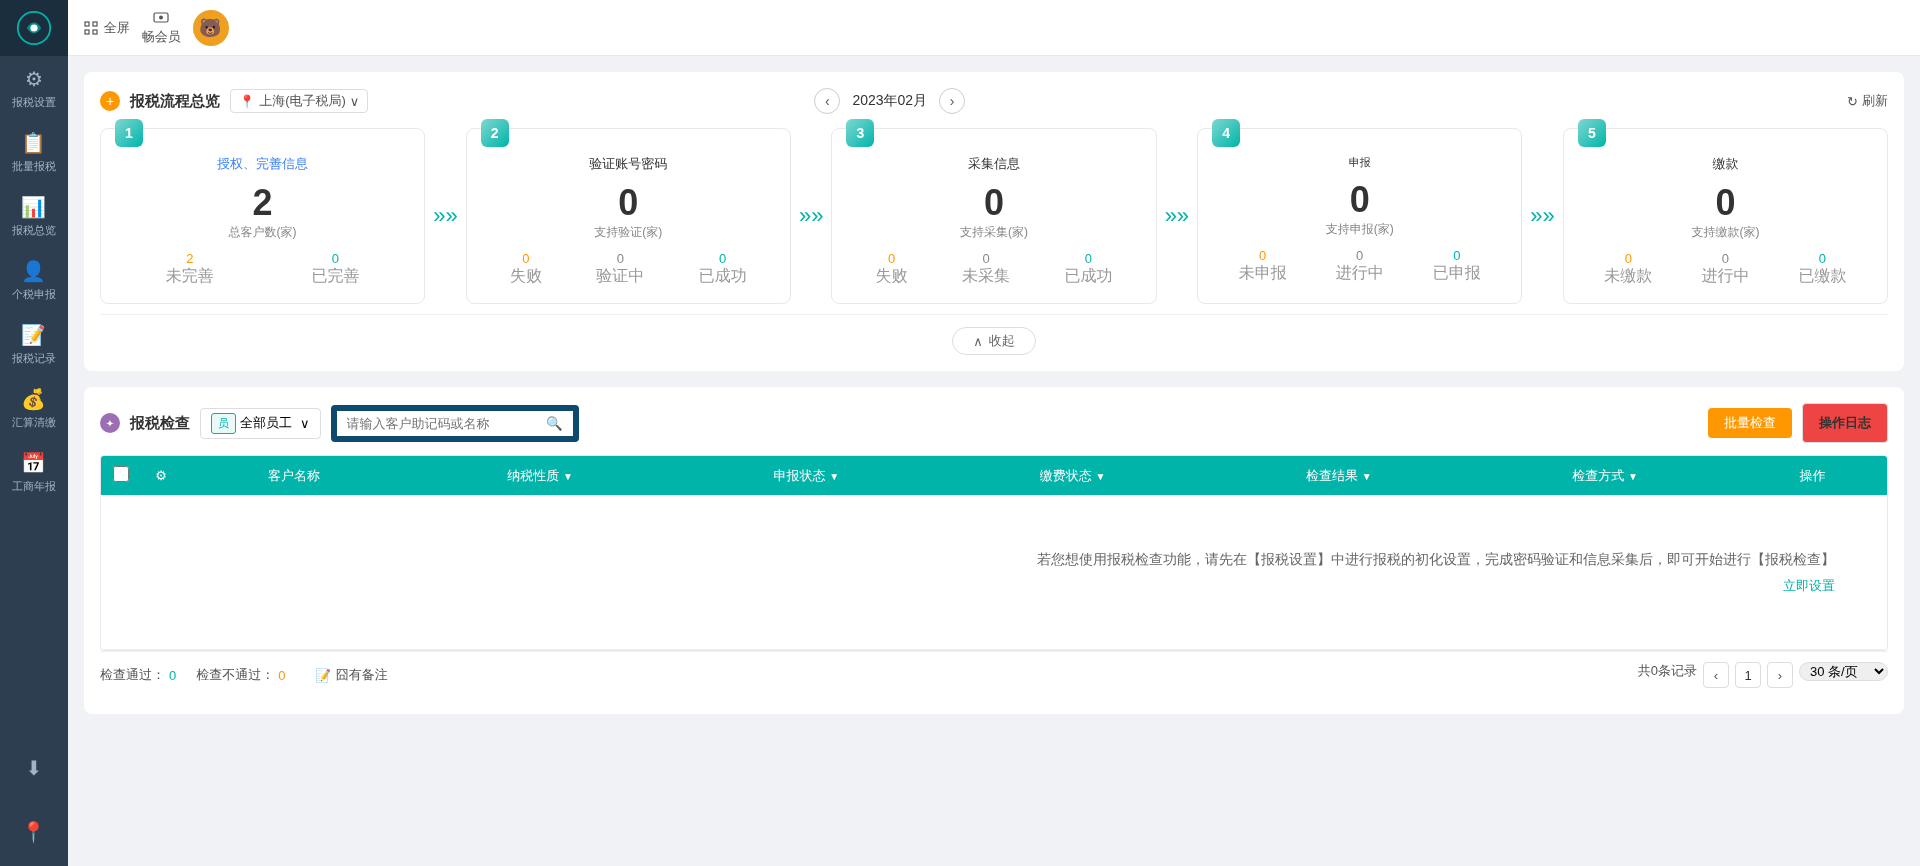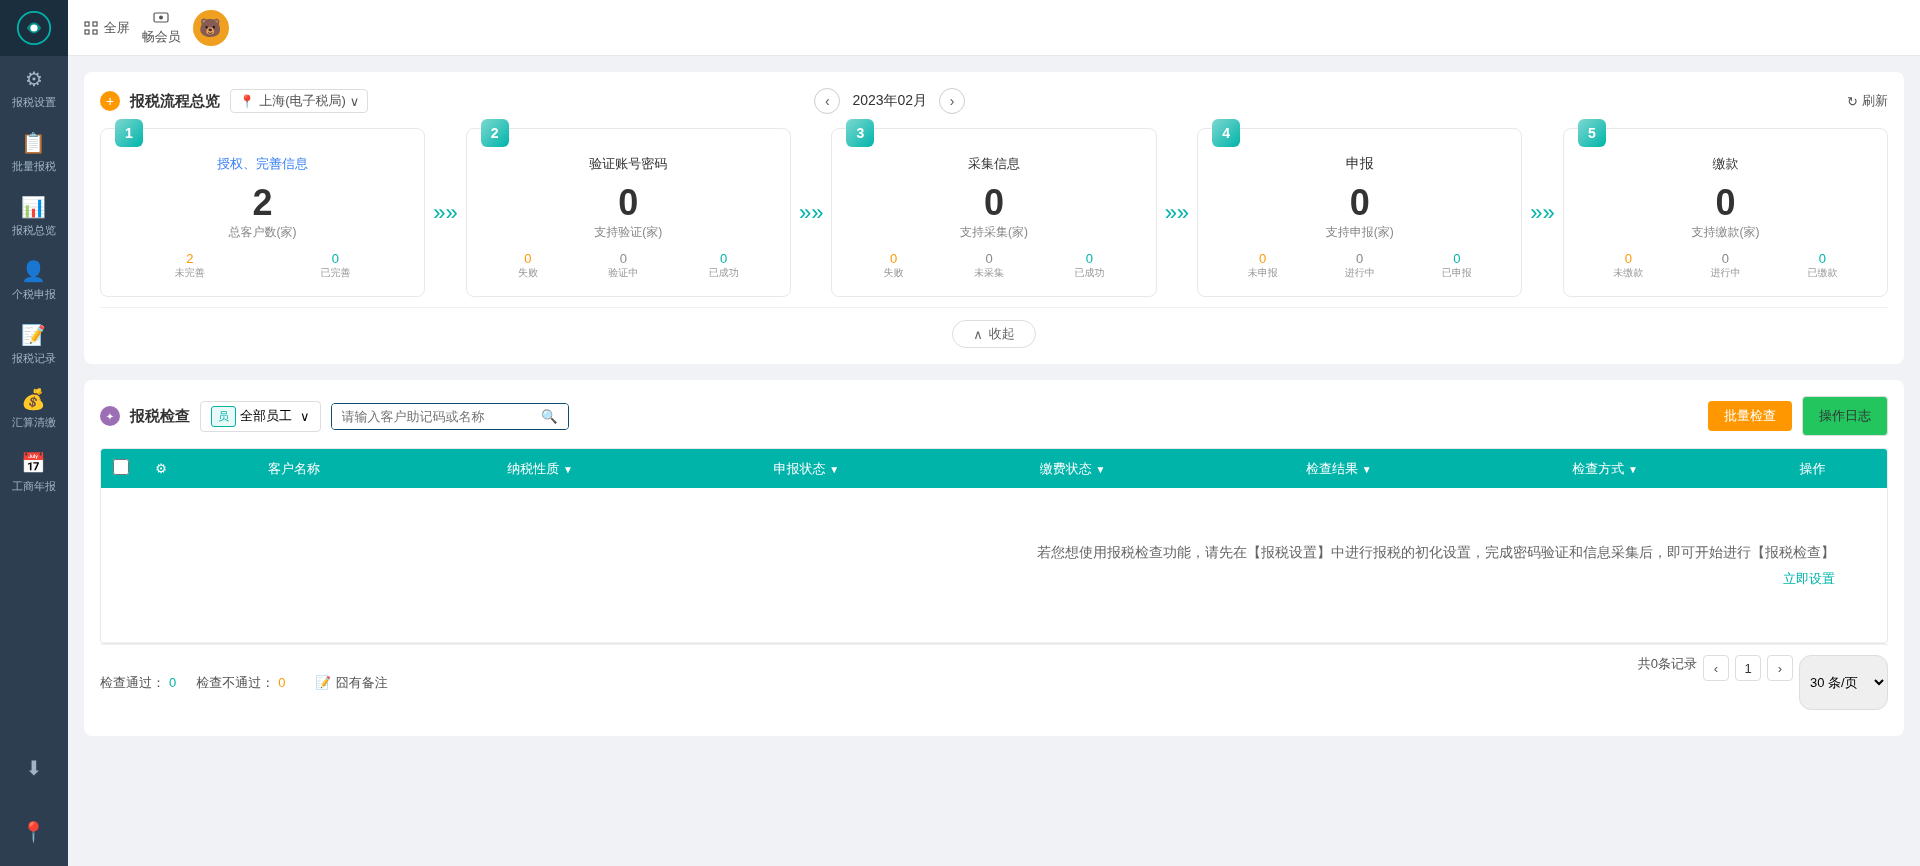--- a/index.html
+++ b/index.html
@@ -213,21 +213,21 @@
       color: #00b4aa; font-size: 22px;
     }
     .sub-stats {
       display: flex; justify-content: space-around; margin-top: 10px;
     }
     .sub-stat { text-align: center; }
     .sub-stat-num { font-size: 13px; cursor: pointer; }
     .sub-stat-num.orange { color: #ff9800; }
     .sub-stat-num.gray { color: #888; }
     .sub-stat-num.teal { color: #00b4aa; }
-    .sub-stat-label { font-size: 10px; color: #999; }
+    .sub-stat-label { font-size: 16px; color: #999; }
 
     
     .collapse-bar {
       text-align: center;
       margin-top: 10px;
       padding-top: 12px;
       border-top: 1px solid #f0f0f0;
     }
     .collapse-btn {
       display: inline-flex; align-items: center; gap: 6px;
@@ -243,37 +243,37 @@
     .check-title {
       font-size: 15px; font-weight: bold; color: #333;
     }
     .filter-select {
       display: flex; align-items: center; gap: 4px;
       border: 1px solid #ddd; padding: 4px 10px; border-radius: 4px;
       cursor: pointer; font-size: 13px; background: #fff;
     }
     .search-box {
       display: flex; align-items: center;
-      border: 1px solid #0c4a6e; border-radius: 4px;
+      border: 6px solid #0c4a6e; border-radius: 4px;
       overflow: hidden;
     }
     .search-box input {
       border: none; outline: none; padding: 5px 10px; width: 200px; font-size: 13px;
     }
     .search-btn {
       background: #fff; border: none; padding: 5px 10px; cursor: pointer; color: #888;
     }
     .btn-orange {
       background: #ff9800; color: #fff; border: none;
       padding: 6px 16px; border-radius: 4px; cursor: pointer; font-size: 13px;
       margin-left: auto;
     }
     .btn-outline {
-      background: #22c55e; color: #333; border: 1px solid #ddd;
-      padding: 10px 16px; border-radius: 4px; cursor: pointer; font-size: 13px;
+      background: #ef4444; color: #333; border: 1px solid #ddd;
+      padding: 10px 16px; border-radius: 4px; cursor: pointer; font-size: 13px; font-weight: bold;
     }
 
     
     .check-table {
       width: 100%; border-collapse: collapse;
     }
     .check-table th {
       background: #00b4aa; color: #fff; padding: 10px 12px;
       font-size: 13px; font-weight: normal; text-align: center;
     }
@@ -306,21 +306,21 @@
     .pagination {
       margin-left: auto; display: flex; align-items: flex-start; gap: 6px;
     }
     .page-btn {
       width: 26px; height: 26px; border: 1px solid #ddd; border-radius: 4px;
       display: flex; align-items: center; justify-content: center;
       cursor: pointer; background: #fff; color: #555;
     }
     .page-btn.active { background: #fff; color: #333; }
     .page-select {
-      border: 1px solid #ddd; padding: 18px 6px; border-radius: 12px;
+      border: 1px solid #ddd; padding: 0 6px; border-radius: 12px;
       font-size: 13px; cursor: pointer;
     }
 
     
     ::-webkit-scrollbar { width: 8px; }
     ::-webkit-scrollbar-track { background: #f0f0f0; }
     ::-webkit-scrollbar-thumb { background: #ccc; border-radius: 4px; }
 
     .filter-tag {
       background: #e8f9f7; border: 1px solid #00b4aa;
@@ -492,21 +492,21 @@
               <div class="sub-stat-num teal">0</div>
               <div class="sub-stat-label">已成功</div>
             </div>
           </div>
         </div>
 
         <div class="flow-arrow">»»</div>
 
         <div class="flow-card">
           <div class="flow-card-step step-4">4</div>
-          <div style="margin-top:10px; font-size:14px; color:#333; margin-bottom:8px;">申报</div>
+          <div style="margin-top:10px; font-size:11px; color:#333; margin-bottom:8px;">申报</div>
           <div class="flow-card-num">0</div>
           <div class="flow-card-label">支持申报(家)</div>
           <div class="sub-stats">
             <div class="sub-stat">
               <div class="sub-stat-num orange">0</div>
               <div class="sub-stat-label">未申报</div>
             </div>
             <div class="sub-stat">
               <div class="sub-stat-num gray">0</div>
               <div class="sub-stat-label">进行中</div>

